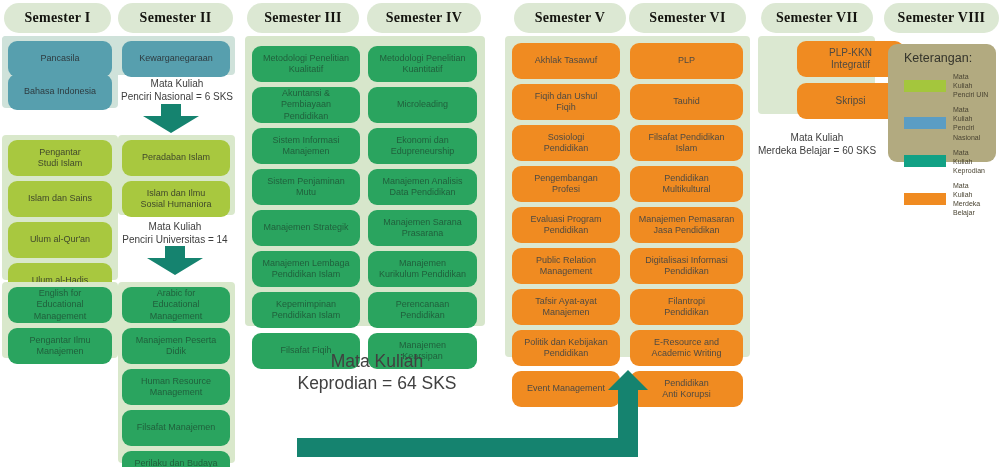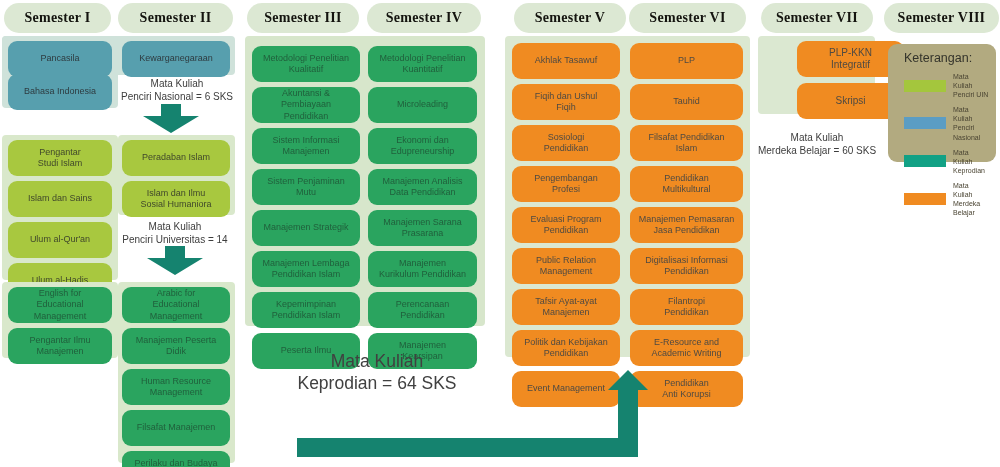--- a/index.html
+++ b/index.html
@@ -121,21 +121,21 @@
 Pendidikan</div>
     <div class="box green">Sistem Informasi
 Manajemen</div>
     <div class="box green">Sistem Penjaminan
 Mutu</div>
     <div class="box green">Manajemen Strategik</div>
     <div class="box green">Manajemen Lembaga
 Pendidikan Islam</div>
     <div class="box green">Kepemimpinan
 Pendidikan Islam</div>
-    <div class="box green">Peserta Ilmu</div>
+    <div class="box green">Filsafat Fiqih</div>
   </div>
   <div class="col" style="left:368px;top:46px;width:109px">
     <div class="box green">Metodologi Penelitian
 Kuantitatif</div>
     <div class="box green">Microleading</div>
     <div class="box green">Ekonomi dan
 Edupreneurship</div>
     <div class="box green">Manajemen Analisis
 Data Pendidikan</div>
     <div class="box green">Manajemen Sarana

